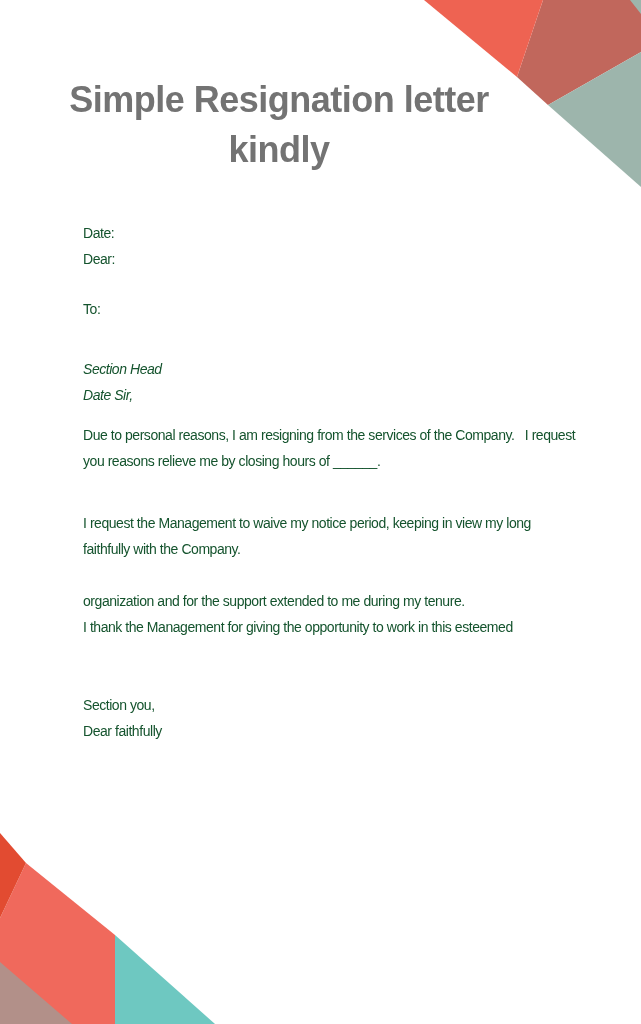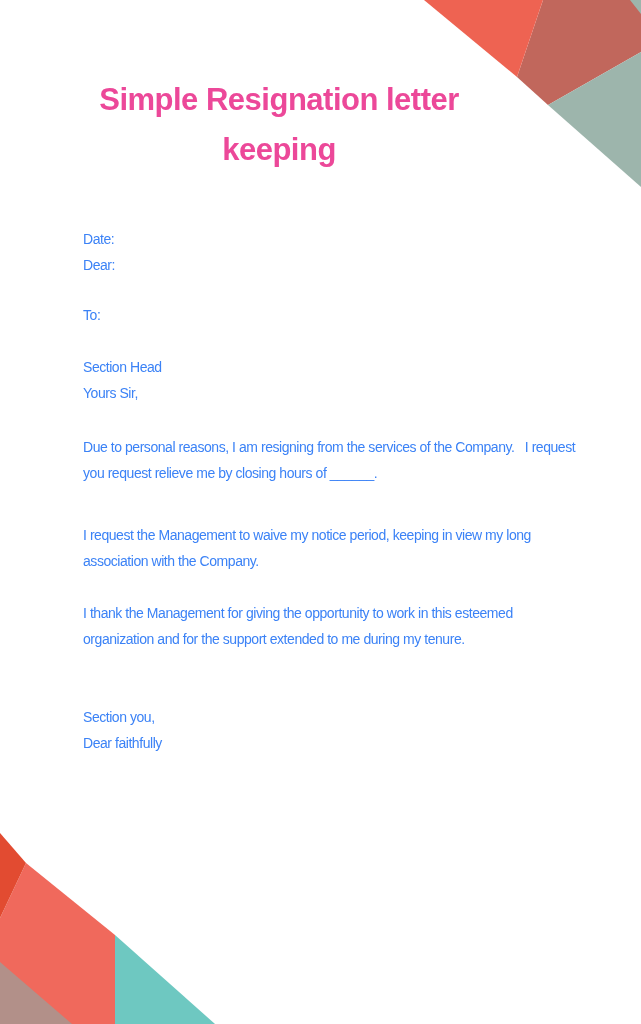--- a/index.html
+++ b/index.html
@@ -17,41 +17,41 @@
     width: 641px; height: 1024px;
     pointer-events: none;
   }
   .title {
     position: absolute;
     left: 49px;
     top: 75px;
     width: 460px;
     margin: 0;
     text-align: center;
-    font-size: 31px;
+    font-size: 36px;
     font-weight: bold;
     letter-spacing: -0.5px;
     line-height: 50px;
-    color: #ec4899;
+    color: #737373;
   }
   .title .t-line { white-space: pre; }
   .letter {
     position: absolute;
     left: 83px;
-    top: 226px;
+    top: 220px;
     width: 558px;
-    color: #3b82f6;
+    color: #14532d;
     font-size: 14px;
     letter-spacing: -0.45px;
     line-height: 26px;
   }
   .letter .line { white-space: pre; }
   .block-1 { margin-bottom: 24px; }
-  .block-2 { margin-bottom: 26px; }
-  .block-3 { margin-bottom: 28px; }
+  .block-2 { margin-bottom: 34px; }
+  .block-3 { margin-bottom: 14px; font-style: italic; }
   .block-4 { margin-bottom: 36px; }
   .block-5 { margin-bottom: 26px; margin-top: 11px; }
   .block-6 { margin-bottom: 52px; }
 </style>
 </head>
 <body>
 
 <div class="page">
 
   <svg class="deco" viewBox="0 0 641 1024" xmlns="http://www.w3.org/2000/svg">
@@ -62,52 +62,52 @@
     <polygon points="424,0 543,0 517,77" fill="#ee6352"></polygon>
 
     <polygon points="0,918 26,863 115,935 115,1024 0,1024" fill="#f0695c"></polygon>
     <polygon points="0,833 26,863 0,918" fill="#e24b31"></polygon>
     <polygon points="0,962 72,1024 0,1024" fill="#b29089"></polygon>
     <polygon points="115,935 215,1024 115,1024" fill="#6ec8c1"></polygon>
   </svg>
 
   <h1 class="title">
     <div class="t-line">Simple Resignation letter</div>
-    <div class="t-line">keeping</div>
+    <div class="t-line">kindly</div>
   </h1>
 
   <div class="letter">
 
     <div class="block block-1">
       <div class="line">Date:</div>
       <div class="line">Dear:</div>
     </div>
 
     <div class="block block-2">
       <div class="line">To:</div>
     </div>
 
     <div class="block block-3">
       <div class="line">Section Head</div>
-      <div class="line">Yours Sir,</div>
+      <div class="line">Date Sir,</div>
     </div>
 
     <div class="block block-4">
       <div class="line">Due to personal reasons, I am resigning from the services of the Company.   I request</div>
-      <div class="line">you request relieve me by closing hours of ______.</div>
+      <div class="line">you reasons relieve me by closing hours of ______.</div>
     </div>
 
     <div class="block block-5">
       <div class="line">I request the Management to waive my notice period, keeping in view my long</div>
-      <div class="line">association with the Company.</div>
+      <div class="line">faithfully with the Company.</div>
     </div>
 
     <div class="block block-6">
+      <div class="line">organization and for the support extended to me during my tenure.</div>
       <div class="line">I thank the Management for giving the opportunity to work in this esteemed</div>
-      <div class="line">organization and for the support extended to me during my tenure.</div>
     </div>
 
     <div class="block block-7">
       <div class="line">Section you,</div>
       <div class="line">Dear faithfully</div>
     </div>
 
   </div>
 </div>
 

